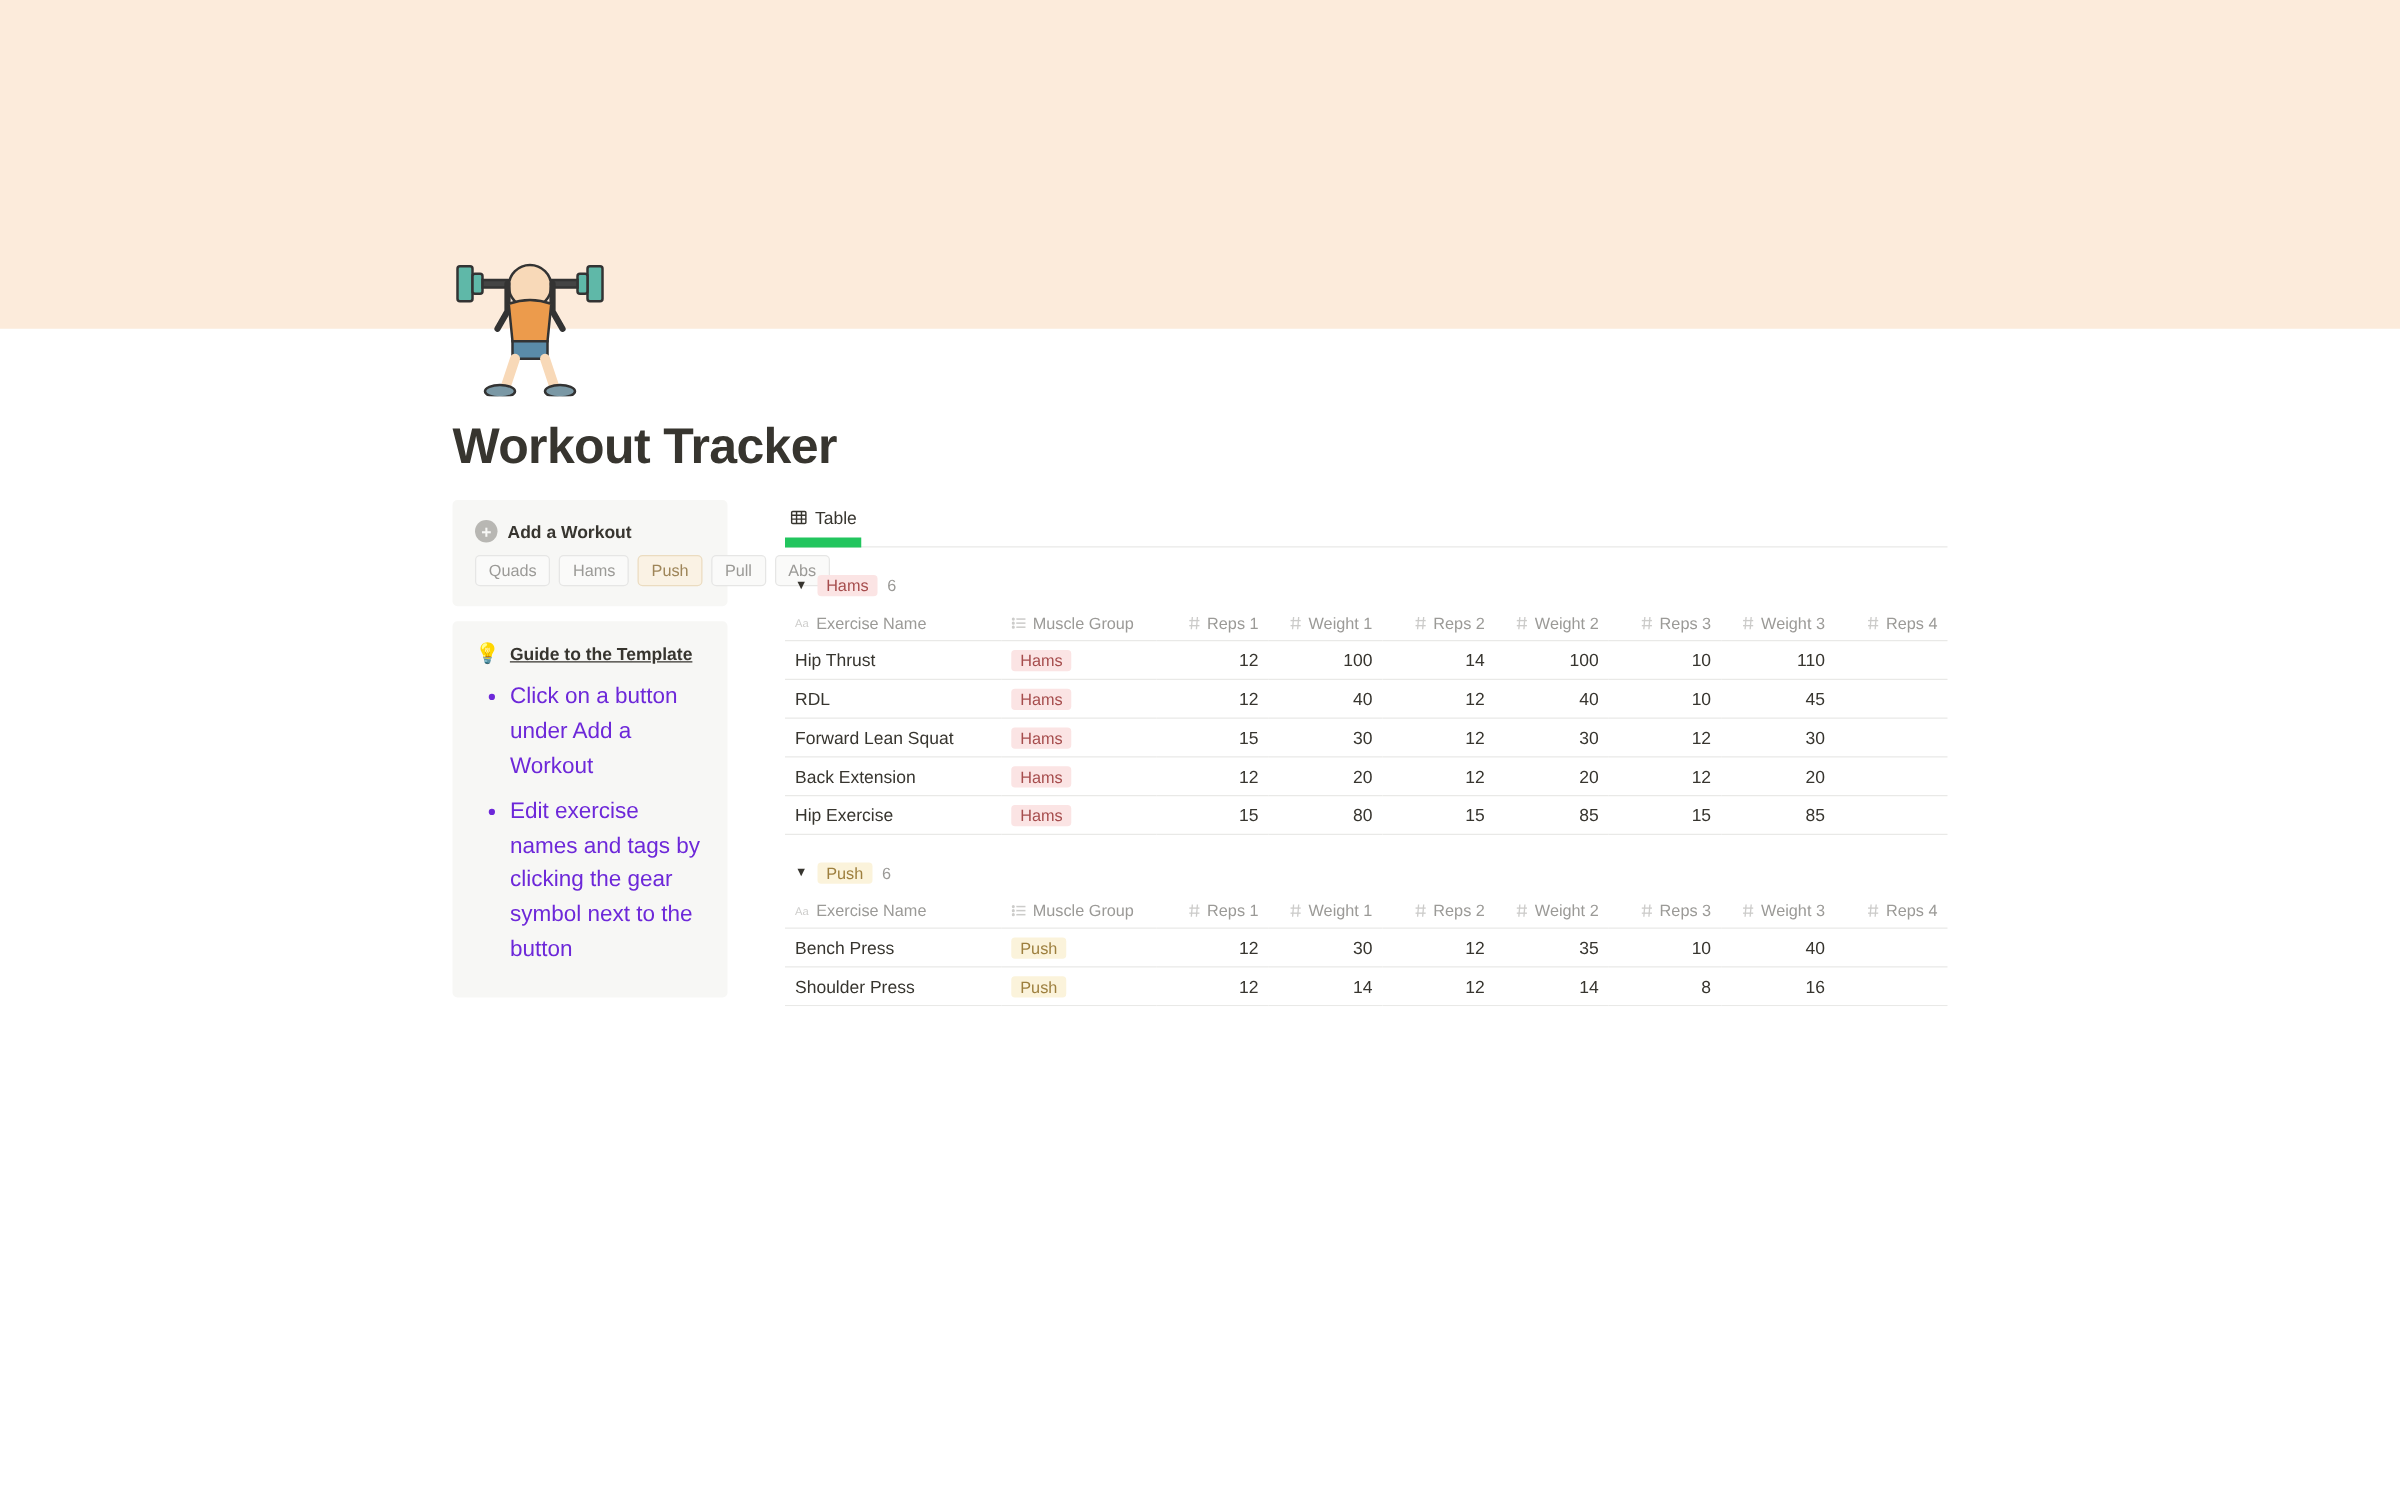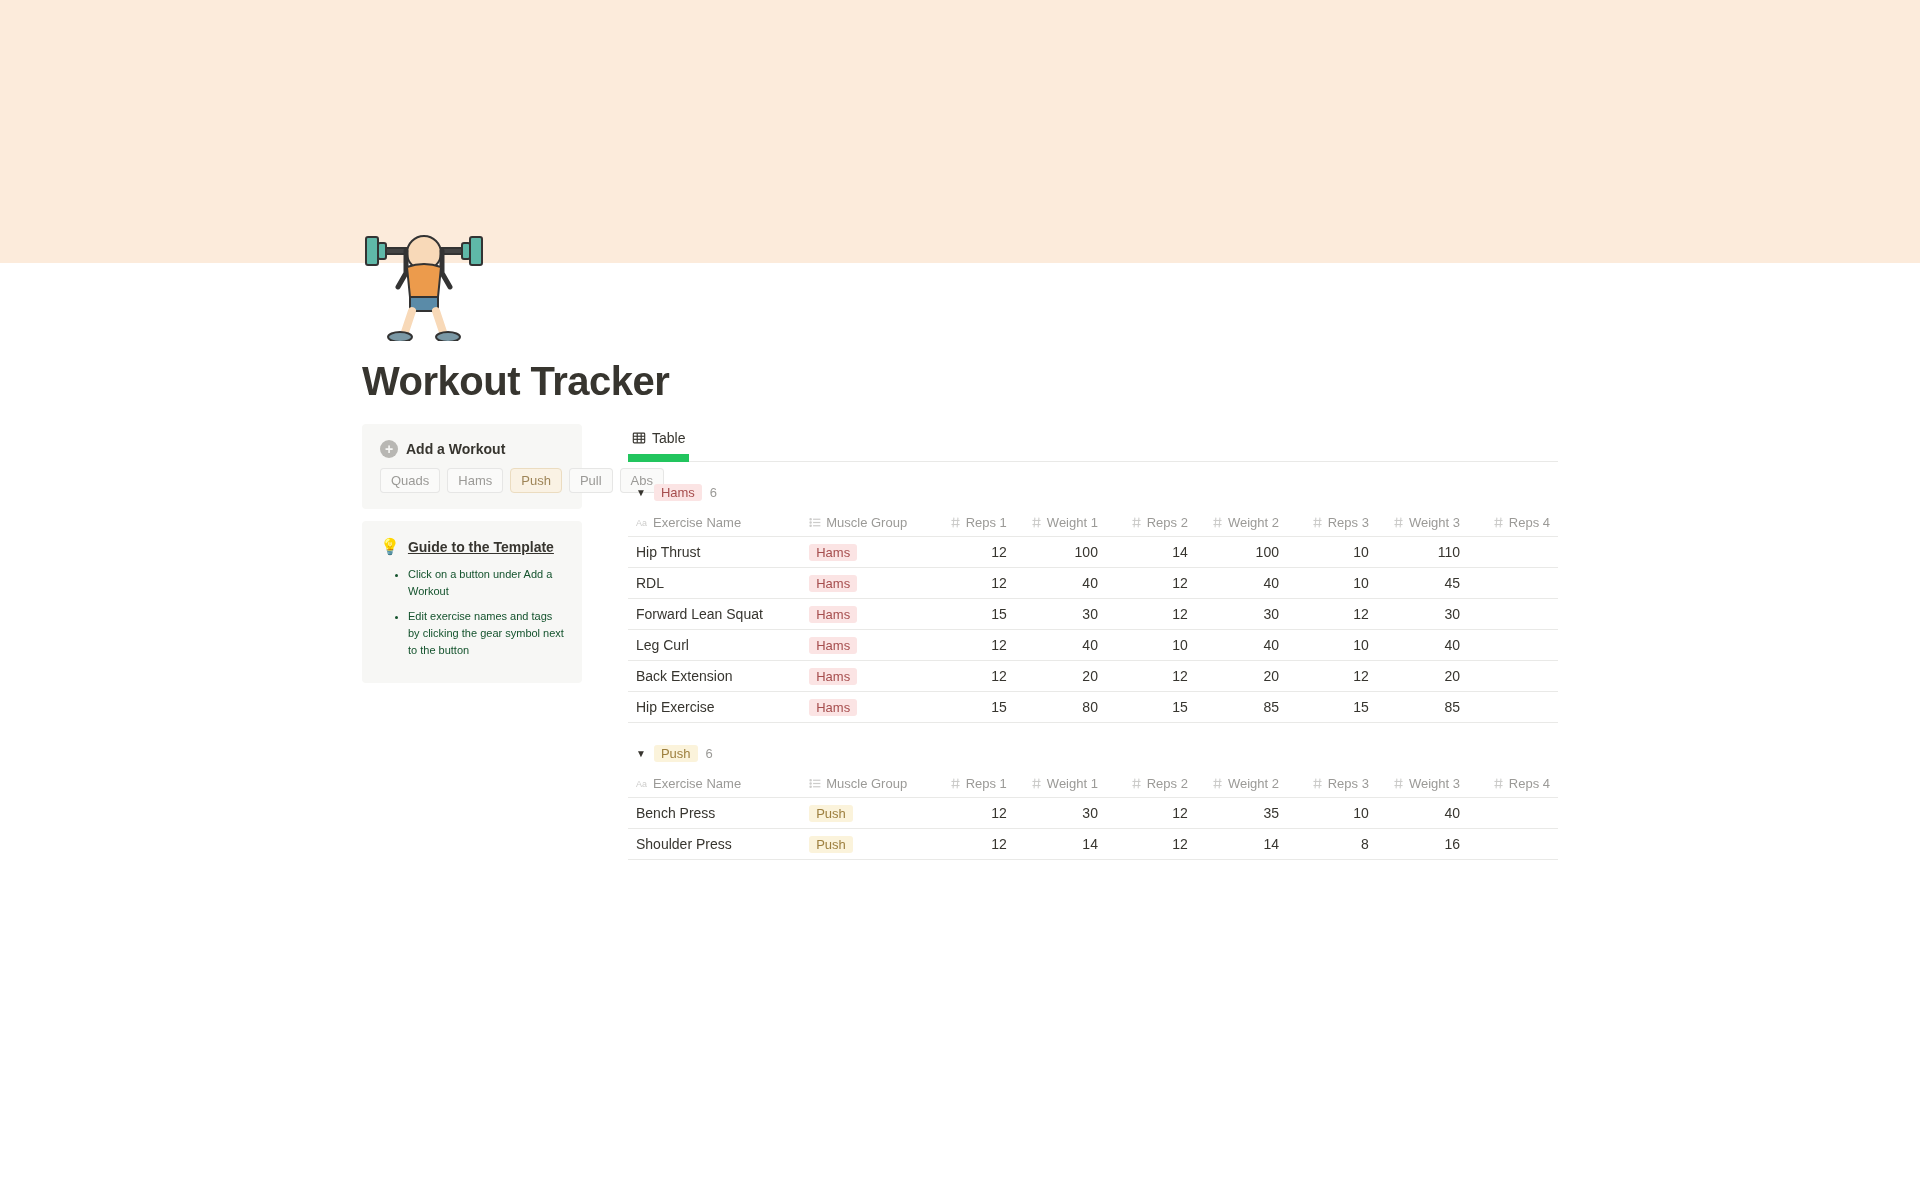--- a/index.html
+++ b/index.html
@@ -1,33 +1,33 @@
 <!DOCTYPE html>
 <html><head>
 <meta charset="utf-8">
 <style>
 * { margin: 0; padding: 0; box-sizing: border-box; }
 body { font-family: ui-sans-serif, -apple-system, BlinkMacSystemFont, "Segoe UI", Helvetica, Arial, sans-serif; background: #fff; color: #37352f; }
 .cover { height: 263px; background: #fcebdb; }
 .content { max-width: 1220px; margin: 0 auto; padding: 0 12px; position: relative; }
 .page-icon { position: absolute; top: -70px; left: 12px; width: 124px; height: 124px; }
-.page-title { font-size: 40px; font-weight: 700; padding-top: 72px; padding-bottom: 20px; letter-spacing: -0.5px; margin-top: 24px; }
+.page-title { font-size: 40px; font-weight: 700; padding-top: 72px; padding-bottom: 20px; letter-spacing: -0.5px; }
 .layout { display: flex; gap: 46px; align-items: flex-start; }
 .sidebar { width: 220px; display: flex; flex-direction: column; gap: 12px; }
 .card { background: #f7f7f5; border-radius: 4px; padding: 16px 18px; }
 .card-header { display: flex; align-items: center; gap: 8px; font-weight: 600; font-size: 14px; margin-bottom: 10px; }
 .plus-icon { width: 18px; height: 18px; border-radius: 50%; background: #b8b7b3; display: flex; align-items: center; justify-content: center; color: #f7f7f5; font-size: 14px; font-weight: 700; line-height: 1; }
 .btn-list { display: flex; flex-direction: row; gap: 7px; }
 .wbtn { display: inline-flex; align-items: center; padding: 4px 10px; font-size: 13px; border-radius: 4px; cursor: pointer; width: fit-content; border: 1px solid rgba(0,0,0,0.08); }
 .wbtn-default { background: #fafaf9; color: #9b9a97; }
 .wbtn-push { background: #faf2e4; color: #9e8558; border-color: #ebdcc0; }
 .guide-header { display: flex; align-items: center; gap: 8px; margin-bottom: 10px; }
 .lightbulb { color: #d9a84e; font-size: 16px; }
 .guide-link { font-weight: 600; font-size: 14px; text-decoration: underline; color: #37352f; }
-.guide-list { list-style: disc; padding-left: 28px; font-size: 11px; line-height: 1.55; color: #14532d; }
+.guide-list { list-style: disc; padding-left: 28px; font-size: 18px; line-height: 1.55; color: #6d28d9; }
 .guide-list li { margin-bottom: 8px; }
 .main { flex: 1; min-width: 0; }
 .view-tabs { display: flex; border-bottom: 1px solid #e9e9e7; }
 .view-tab { display: flex; align-items: center; gap: 6px; padding: 6px 4px 8px; font-size: 14px; font-weight: 500; border-bottom: 8px solid #22c55e; margin-bottom: -1px; }
 .tab-icon { width: 14px; height: 14px; }
 .group { margin-top: 18px; }
 .group-header { display: flex; align-items: center; gap: 8px; padding: 4px 0 8px 8px; font-size: 14px; }
 .caret { font-size: 10px; color: #37352f; cursor: pointer; }
 .tag { padding: 1px 7px; border-radius: 3px; font-size: 13px; font-weight: 400; }
 .tag-hams { background: #fbe4e4; color: #a64d4d; }
@@ -251,31 +251,20 @@
                   <td><span class="tag tag-hams">Hams</span></td>
                   <td class="num">15</td>
                   <td class="num">30</td>
                   <td class="num">12</td>
                   <td class="num">30</td>
                   <td class="num">12</td>
                   <td class="num">30</td>
                   <td class="num"></td>
                 </tr>
                 <tr>
-                  <td>Leg Curl</td>
-                  <td><span class="tag tag-hams">Hams</span></td>
-                  <td class="num">12</td>
-                  <td class="num">40</td>
-                  <td class="num">10</td>
-                  <td class="num">40</td>
-                  <td class="num">10</td>
-                  <td class="num">40</td>
-                  <td class="num"></td>
-                </tr>
-                <tr>
                   <td>Back Extension</td>
                   <td><span class="tag tag-hams">Hams</span></td>
                   <td class="num">12</td>
                   <td class="num">20</td>
                   <td class="num">12</td>
                   <td class="num">20</td>
                   <td class="num">12</td>
                   <td class="num">20</td>
                   <td class="num"></td>
                 </tr>

